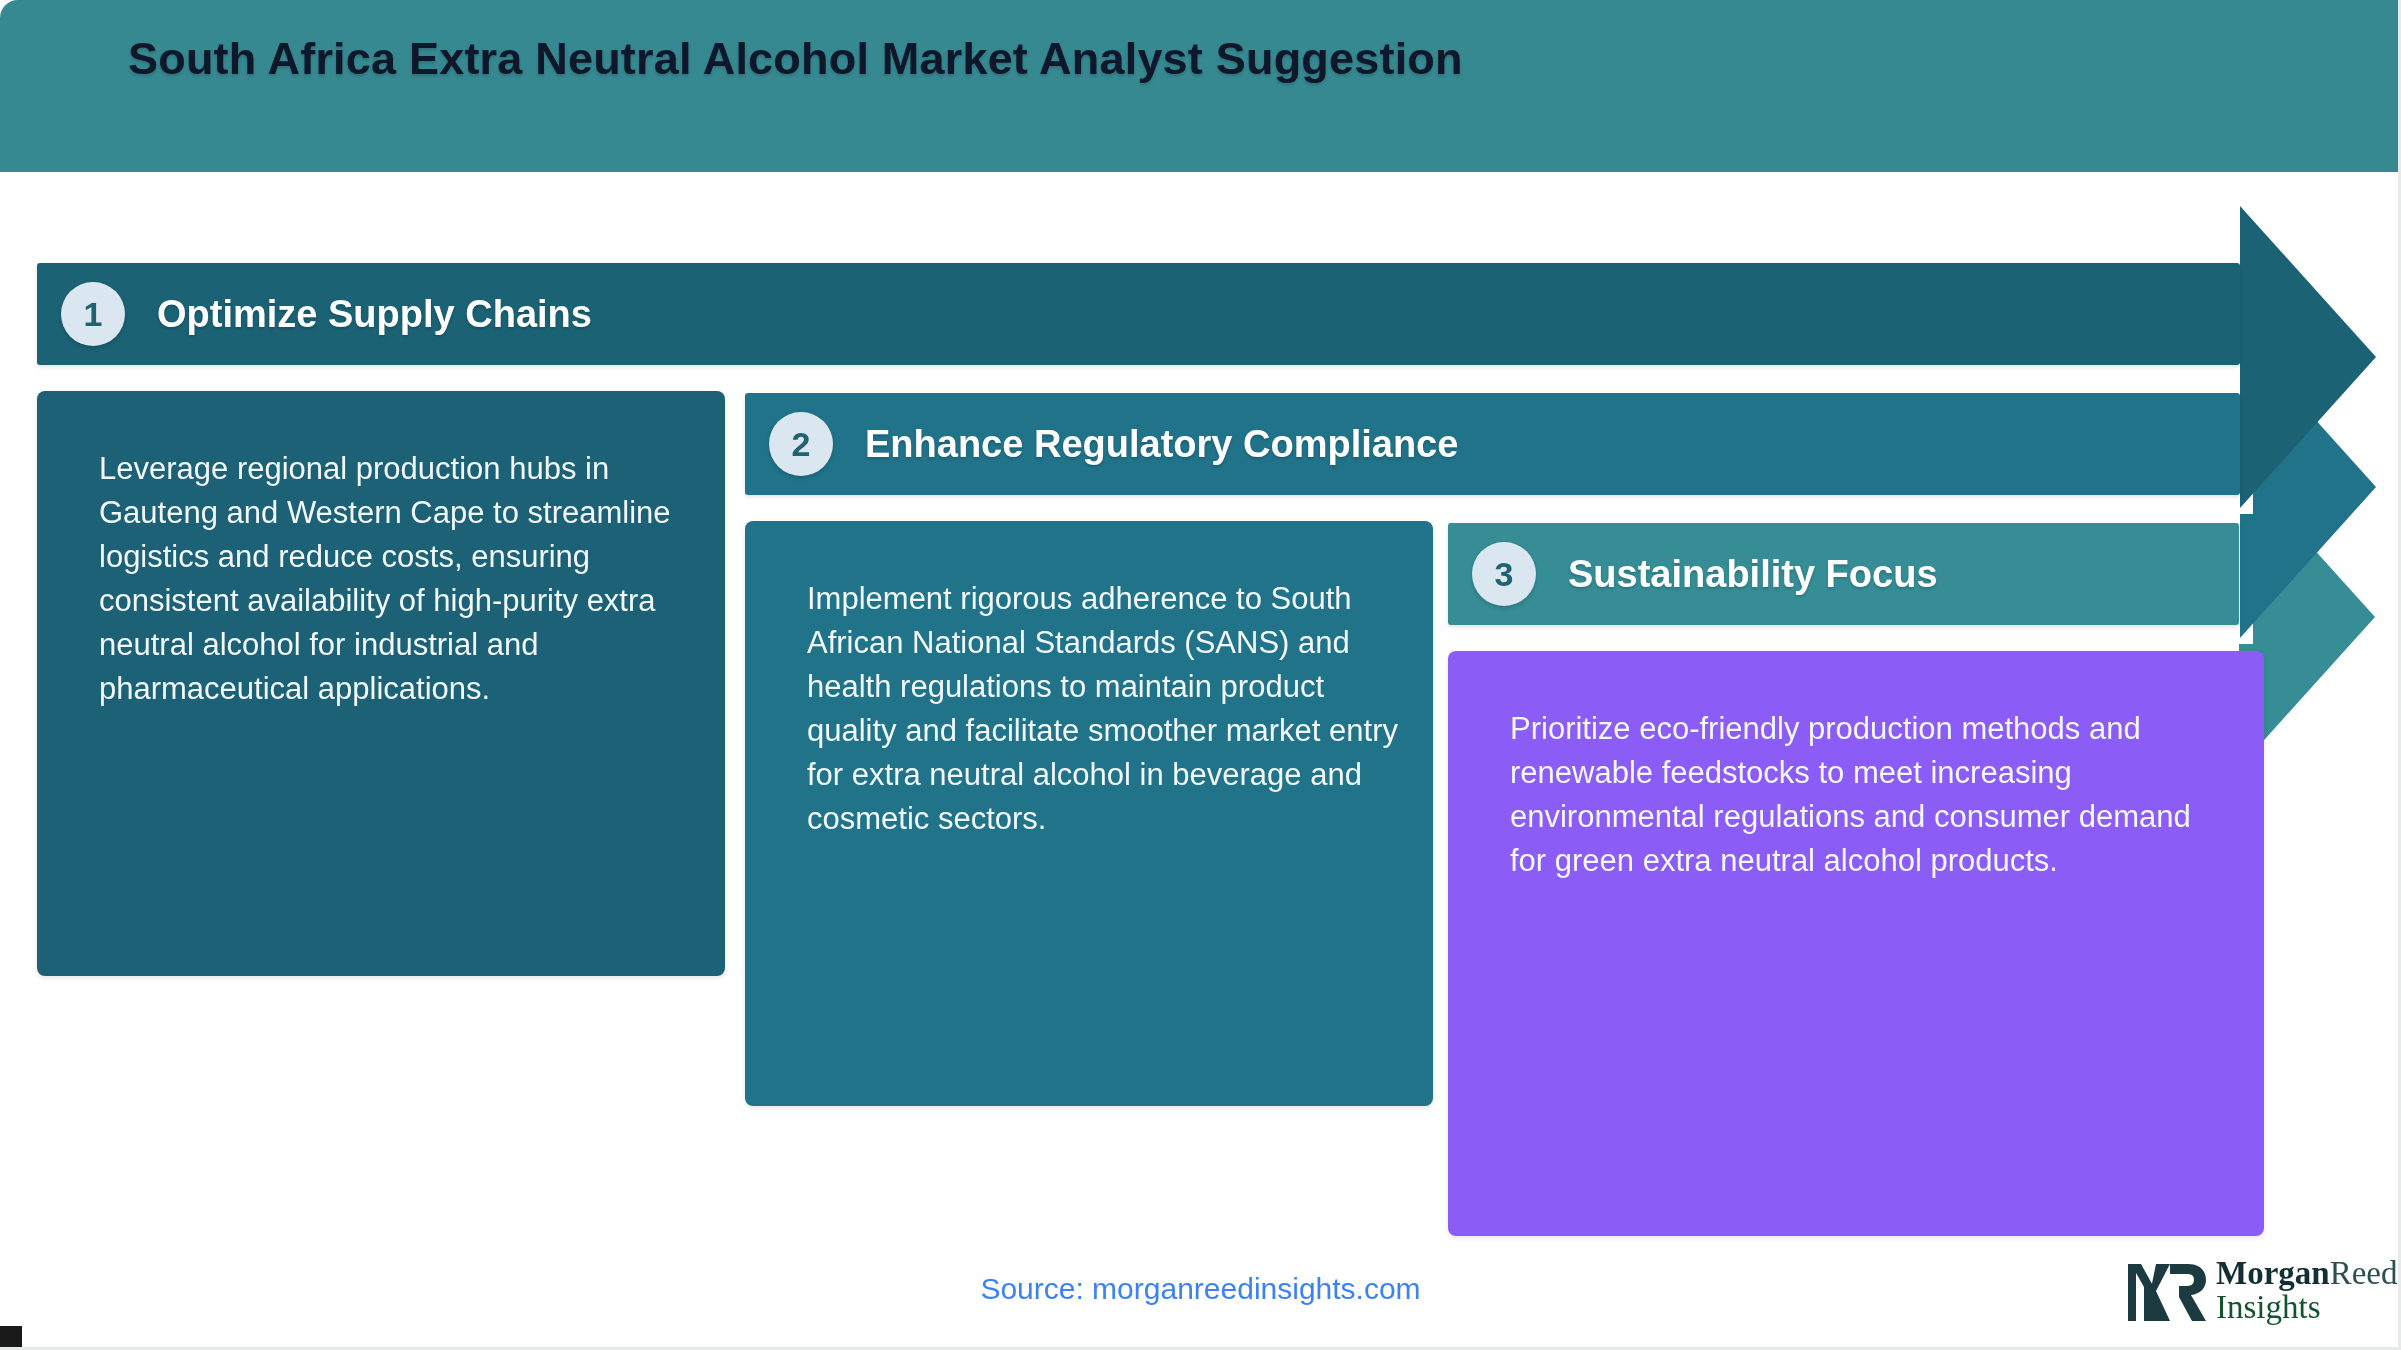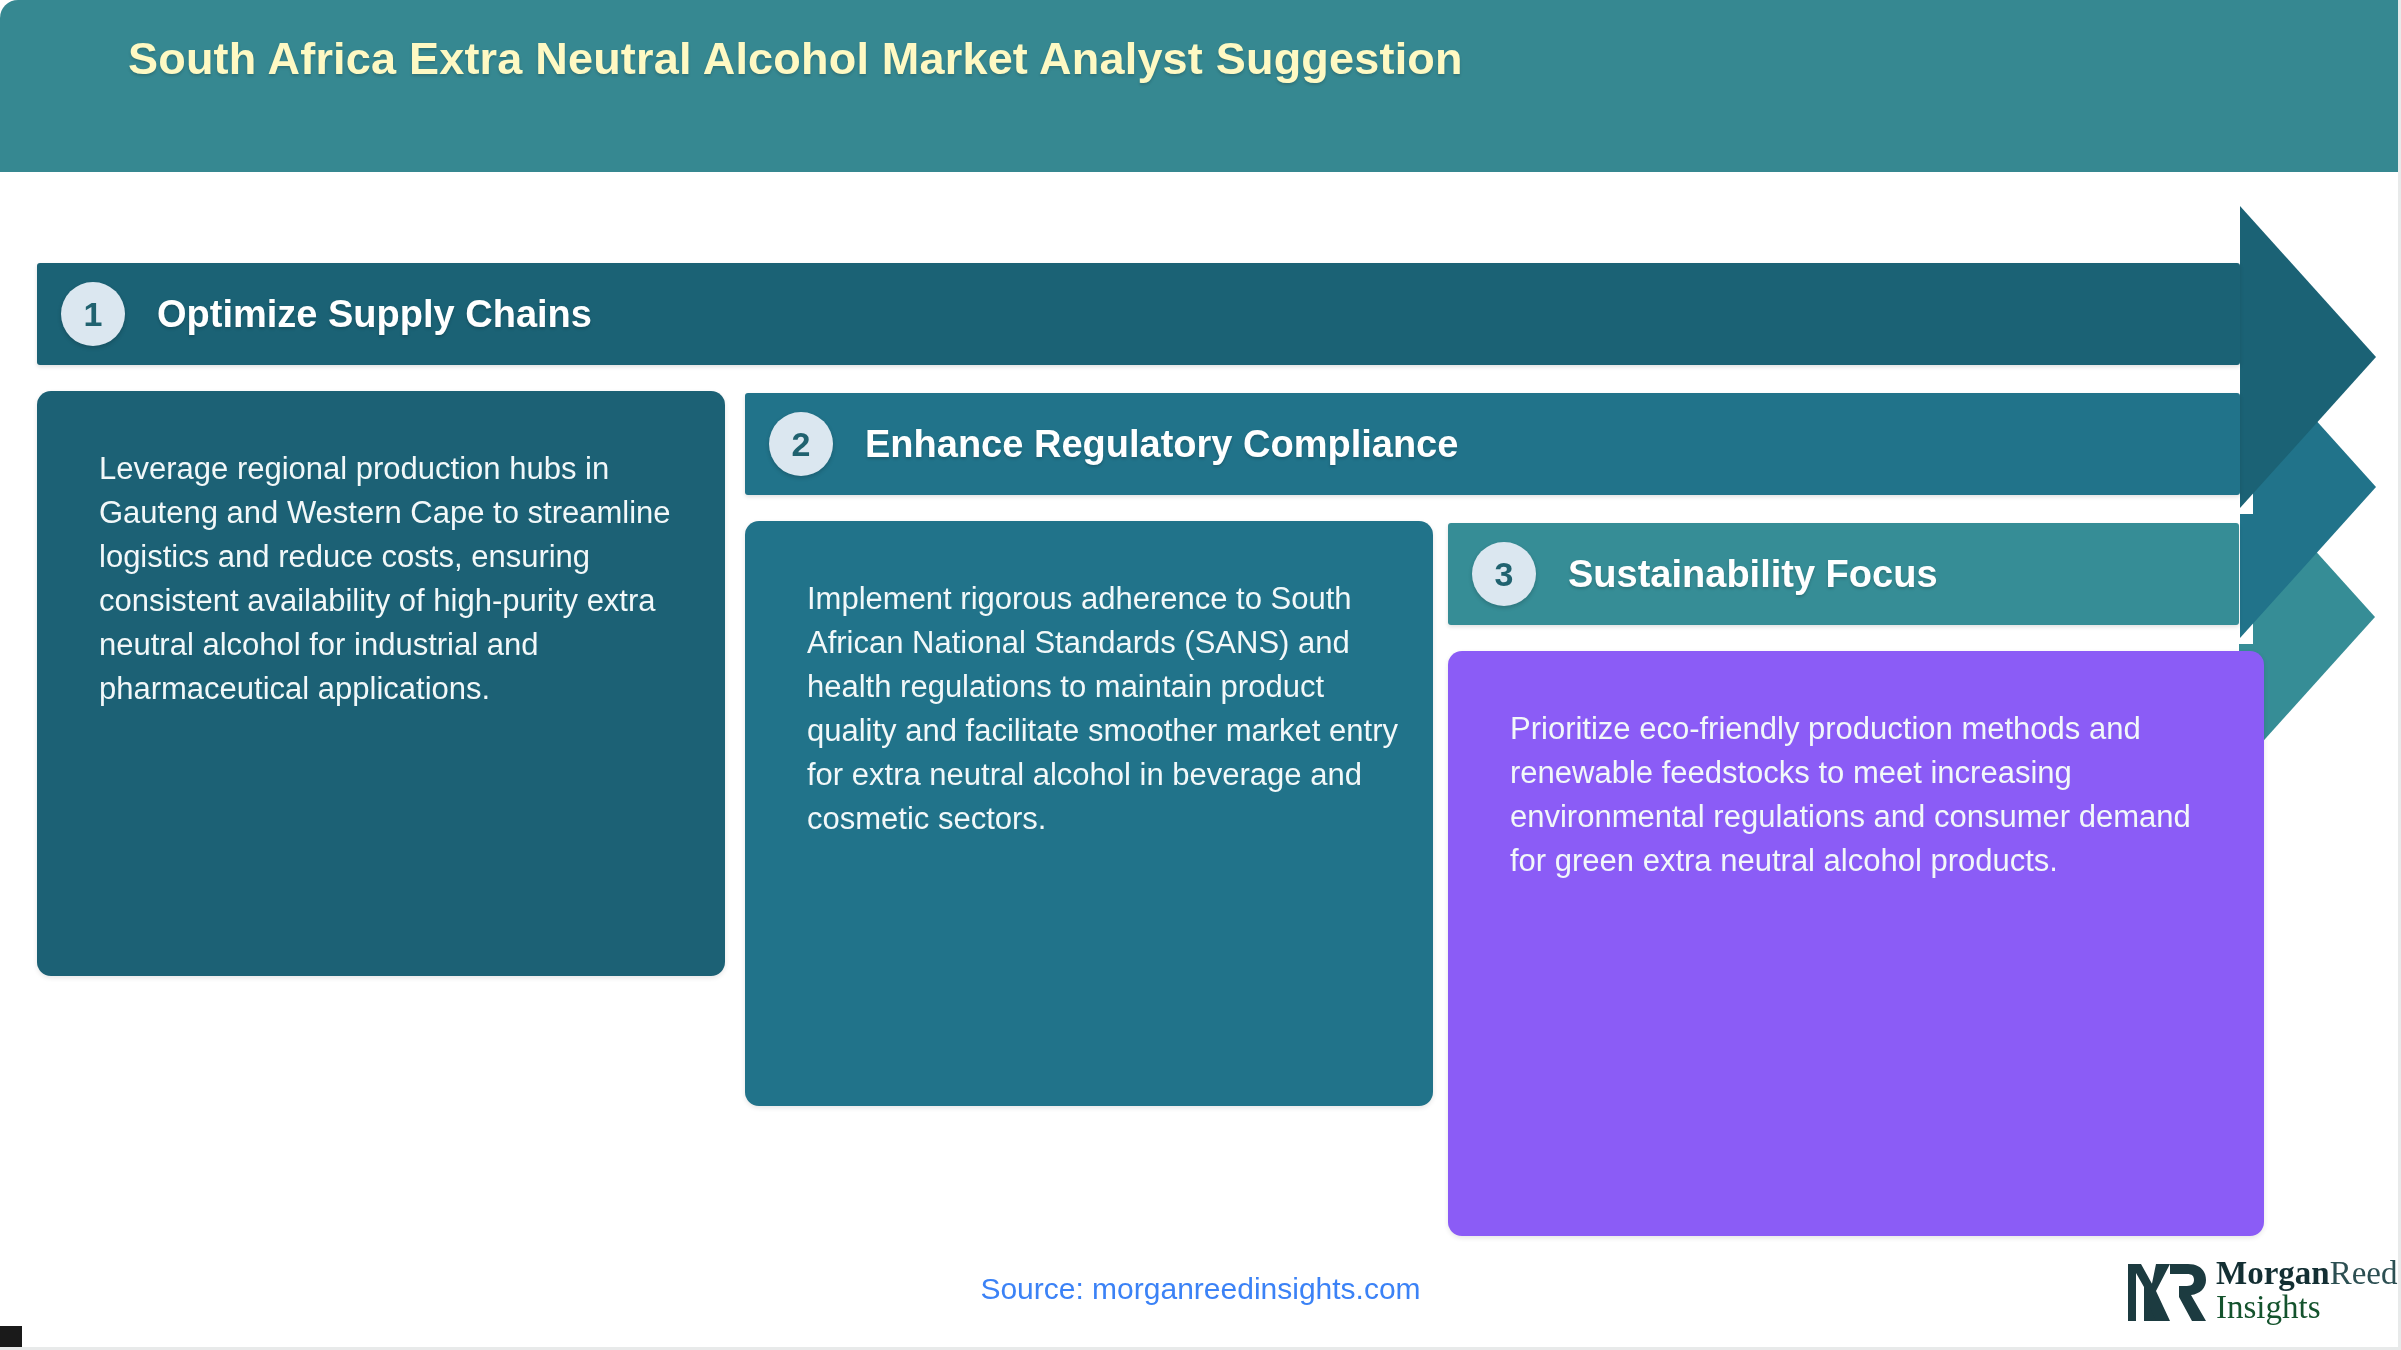--- a/index.html
+++ b/index.html
@@ -30,21 +30,21 @@
     background: #368891;
     border-top-left-radius: 18px;
     box-sizing: border-box;
   }
   #header-title {
     position: absolute;
     left: 128px;
     top: 33px;
     font-size: 45px;
     font-weight: bold;
-    color: #fef9c3;
+    color: #0f172a;
     letter-spacing: 0.2px;
     white-space: nowrap;
     text-shadow: 0 2px 3px rgba(0,0,0,0.16);
   }
 
   
   #arrow-layer {
     position: absolute;
     left: 0; top: 0;
     width: 2401px;
@@ -87,21 +87,21 @@
     font-size: 38px;
     font-weight: bold;
     color: #ffffff;
     white-space: nowrap;
     text-shadow: 0 2px 3px rgba(0,0,0,0.18);
   }
 
   .step-card {
     position: absolute;
     box-sizing: border-box;
-    border-radius: 14px;
+    border-radius: 8px;
     box-shadow: 0 2px 5px rgba(0,0,0,0.1);
   }
   .step-desc {
     position: absolute;
     left: 62px;
     top: 56px;
     right: 34px;
     font-size: 31px;
     line-height: 1.42;
     color: #f2f8f9;

